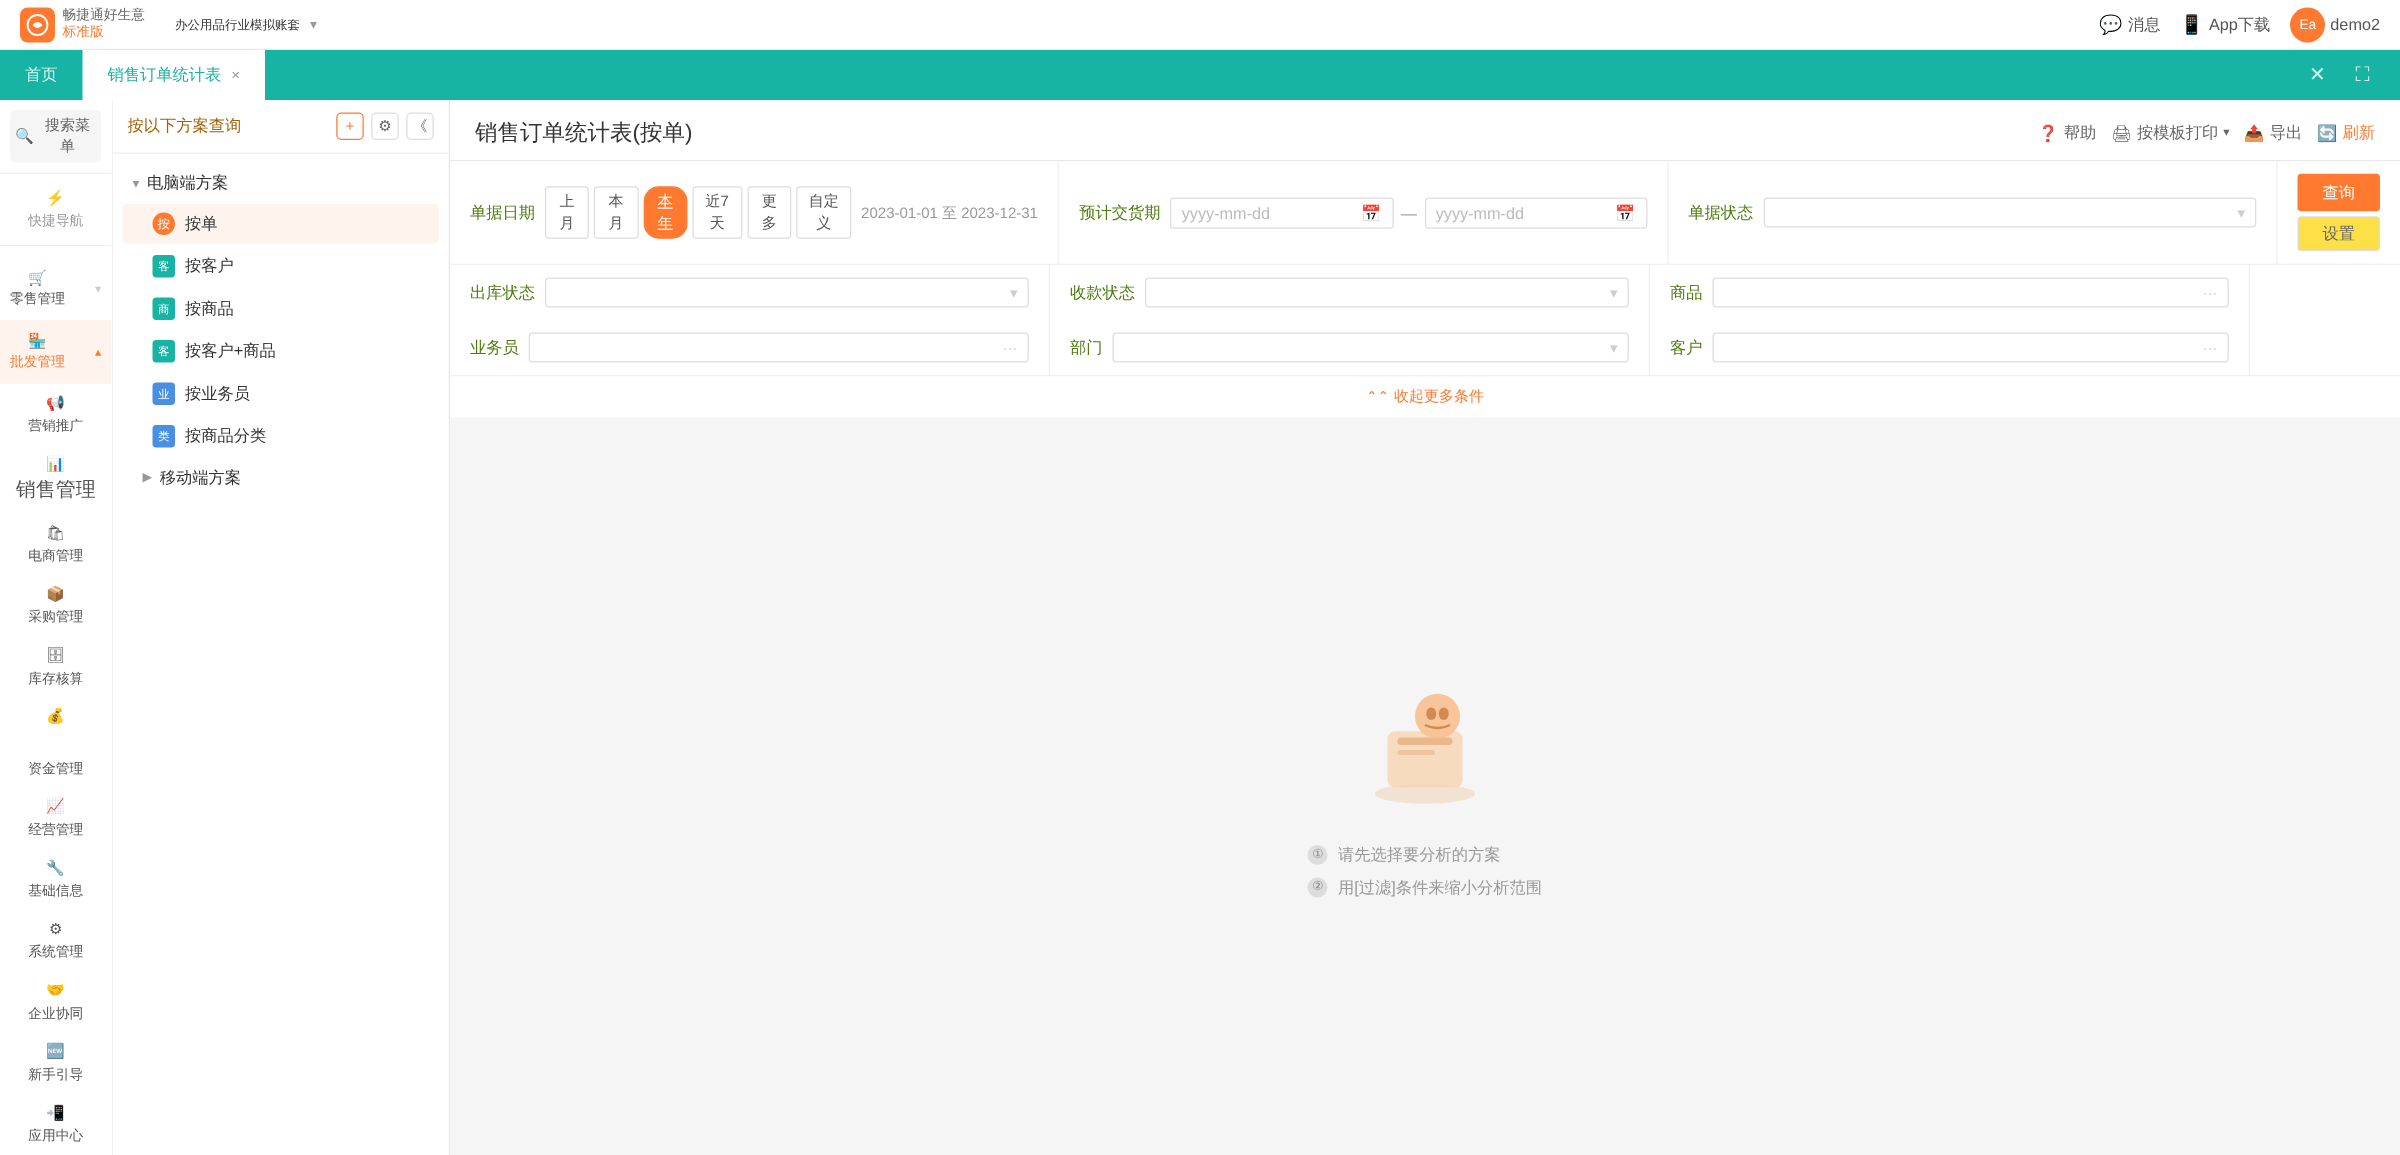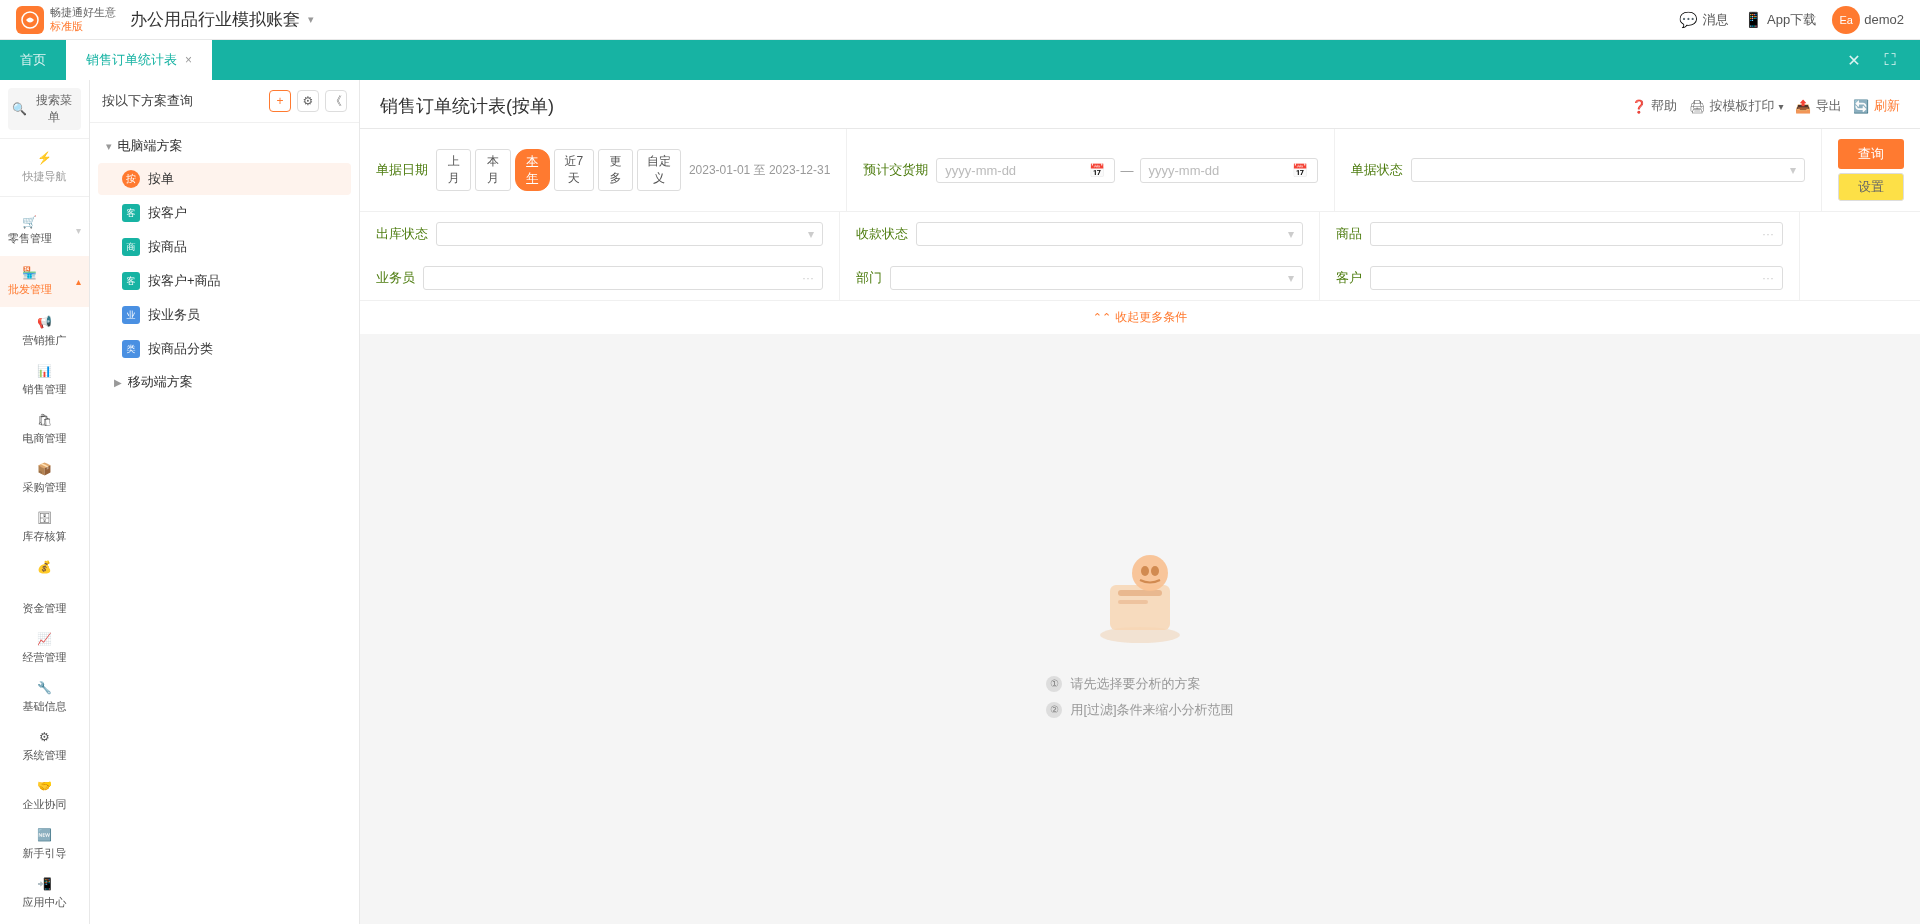--- a/index.html
+++ b/index.html
@@ -34,21 +34,21 @@
     .sidebar-nav { padding: 4px 0; border-bottom: 1px solid #f0f0f0; }
     .sidebar-item { display: flex; flex-direction: column; align-items: center; padding: 8px 4px; cursor: pointer; color: #555; font-size: 12px; gap: 4px; position: relative; }
     .sidebar-divider { height: 1px; background: #f0f0f0; margin: 4px 0; }
 
     
     .content-area { flex: 1; display: flex; overflow: hidden; }
 
     
     .left-panel { width: 270px; background: #fff; border-right: 1px solid #e8e8e8; overflow-y: auto; }
     .left-panel-header { display: flex; align-items: center; justify-content: space-between; padding: 10px 12px; border-bottom: 1px solid #f0f0f0; }
-    .left-panel-title { font-size: 13px; color: #404040; }
+    .left-panel-title { font-size: 13px; color: #a16207; }
     .left-panel-actions { display: flex; gap: 6px; }
     .icon-btn { width: 22px; height: 22px; display: flex; align-items: center; justify-content: center; border: 1px solid #ddd; border-radius: 4px; cursor: pointer; color: #666; font-size: 12px; }
     .scheme-list { padding: 8px; }
     .scheme-group { }
     .scheme-group-header { display: flex; align-items: center; gap: 6px; padding: 6px 8px; cursor: pointer; }
     .scheme-group-arrow { color: #999; font-size: 11px; }
     .scheme-group-label { font-size: 13px; color: #333; }
     .scheme-item { display: flex; align-items: center; gap: 8px; padding: 7px 8px 7px 24px; cursor: pointer; border-radius: 4px; margin: 2px 0; }
     .scheme-item.active { background: #fef3ed; }
     .scheme-item-icon { width: 18px; height: 18px; background: #ff7a30; border-radius: 50%; display: flex; align-items: center; justify-content: center; color: white; font-size: 10px; }
@@ -107,21 +107,21 @@
         <svg width="18" height="18" viewBox="0 0 18 18">
             <circle cx="9" cy="9" r="8" fill="none" stroke="white" stroke-width="1.5"></circle>
             <path d="M5 9 Q9 4 13 9 Q9 14 5 9Z" fill="white"></path>
           </svg>
       </div>
       <div class="logo-text">
         <div>畅捷通好生意</div>
         <div style="color:#ff7a30;">标准版</div>
       </div>
     </div>
-    <span style="font-size:17px;color:#333;margin-left:6px;cursor:pointer;">办公用品行业模拟账套</span>
+    <span style="font-size:10px;color:#333;margin-left:16px;cursor:pointer;">办公用品行业模拟账套</span>
     <span style="color:#999;font-size:11px;">▾</span>
   </div>
   <div class="top-bar-right">
     <div class="top-right-item">
       <span style="font-size:15px;">💬</span>
       <span>消息</span>
     </div>
     <div class="top-right-item">
       <span style="font-size:15px;">📱</span>
       <span>App下载</span>
@@ -176,21 +176,21 @@
         <span style="font-size:11px;color:#ff7a30;">批发管理</span>
       </span>
       <span style="font-size:10px;color:#ff7a30;">▴</span>
     </div>
     <div class="sidebar-item">
       <span>📢</span>
       <span style="font-size:11px;">营销推广</span>
     </div>
     <div class="sidebar-item">
       <span>📊</span>
-      <span style="font-size:11px;">销售管理</span>
+      <span style="font-size:16px;">销售管理</span>
     </div>
     <div class="sidebar-item">
       <span>🛍</span>
       <span style="font-size:11px;">电商管理</span>
     </div>
     <div class="sidebar-item">
       <span>📦</span>
       <span style="font-size:11px;">采购管理</span>
     </div>
     <div class="sidebar-item">

